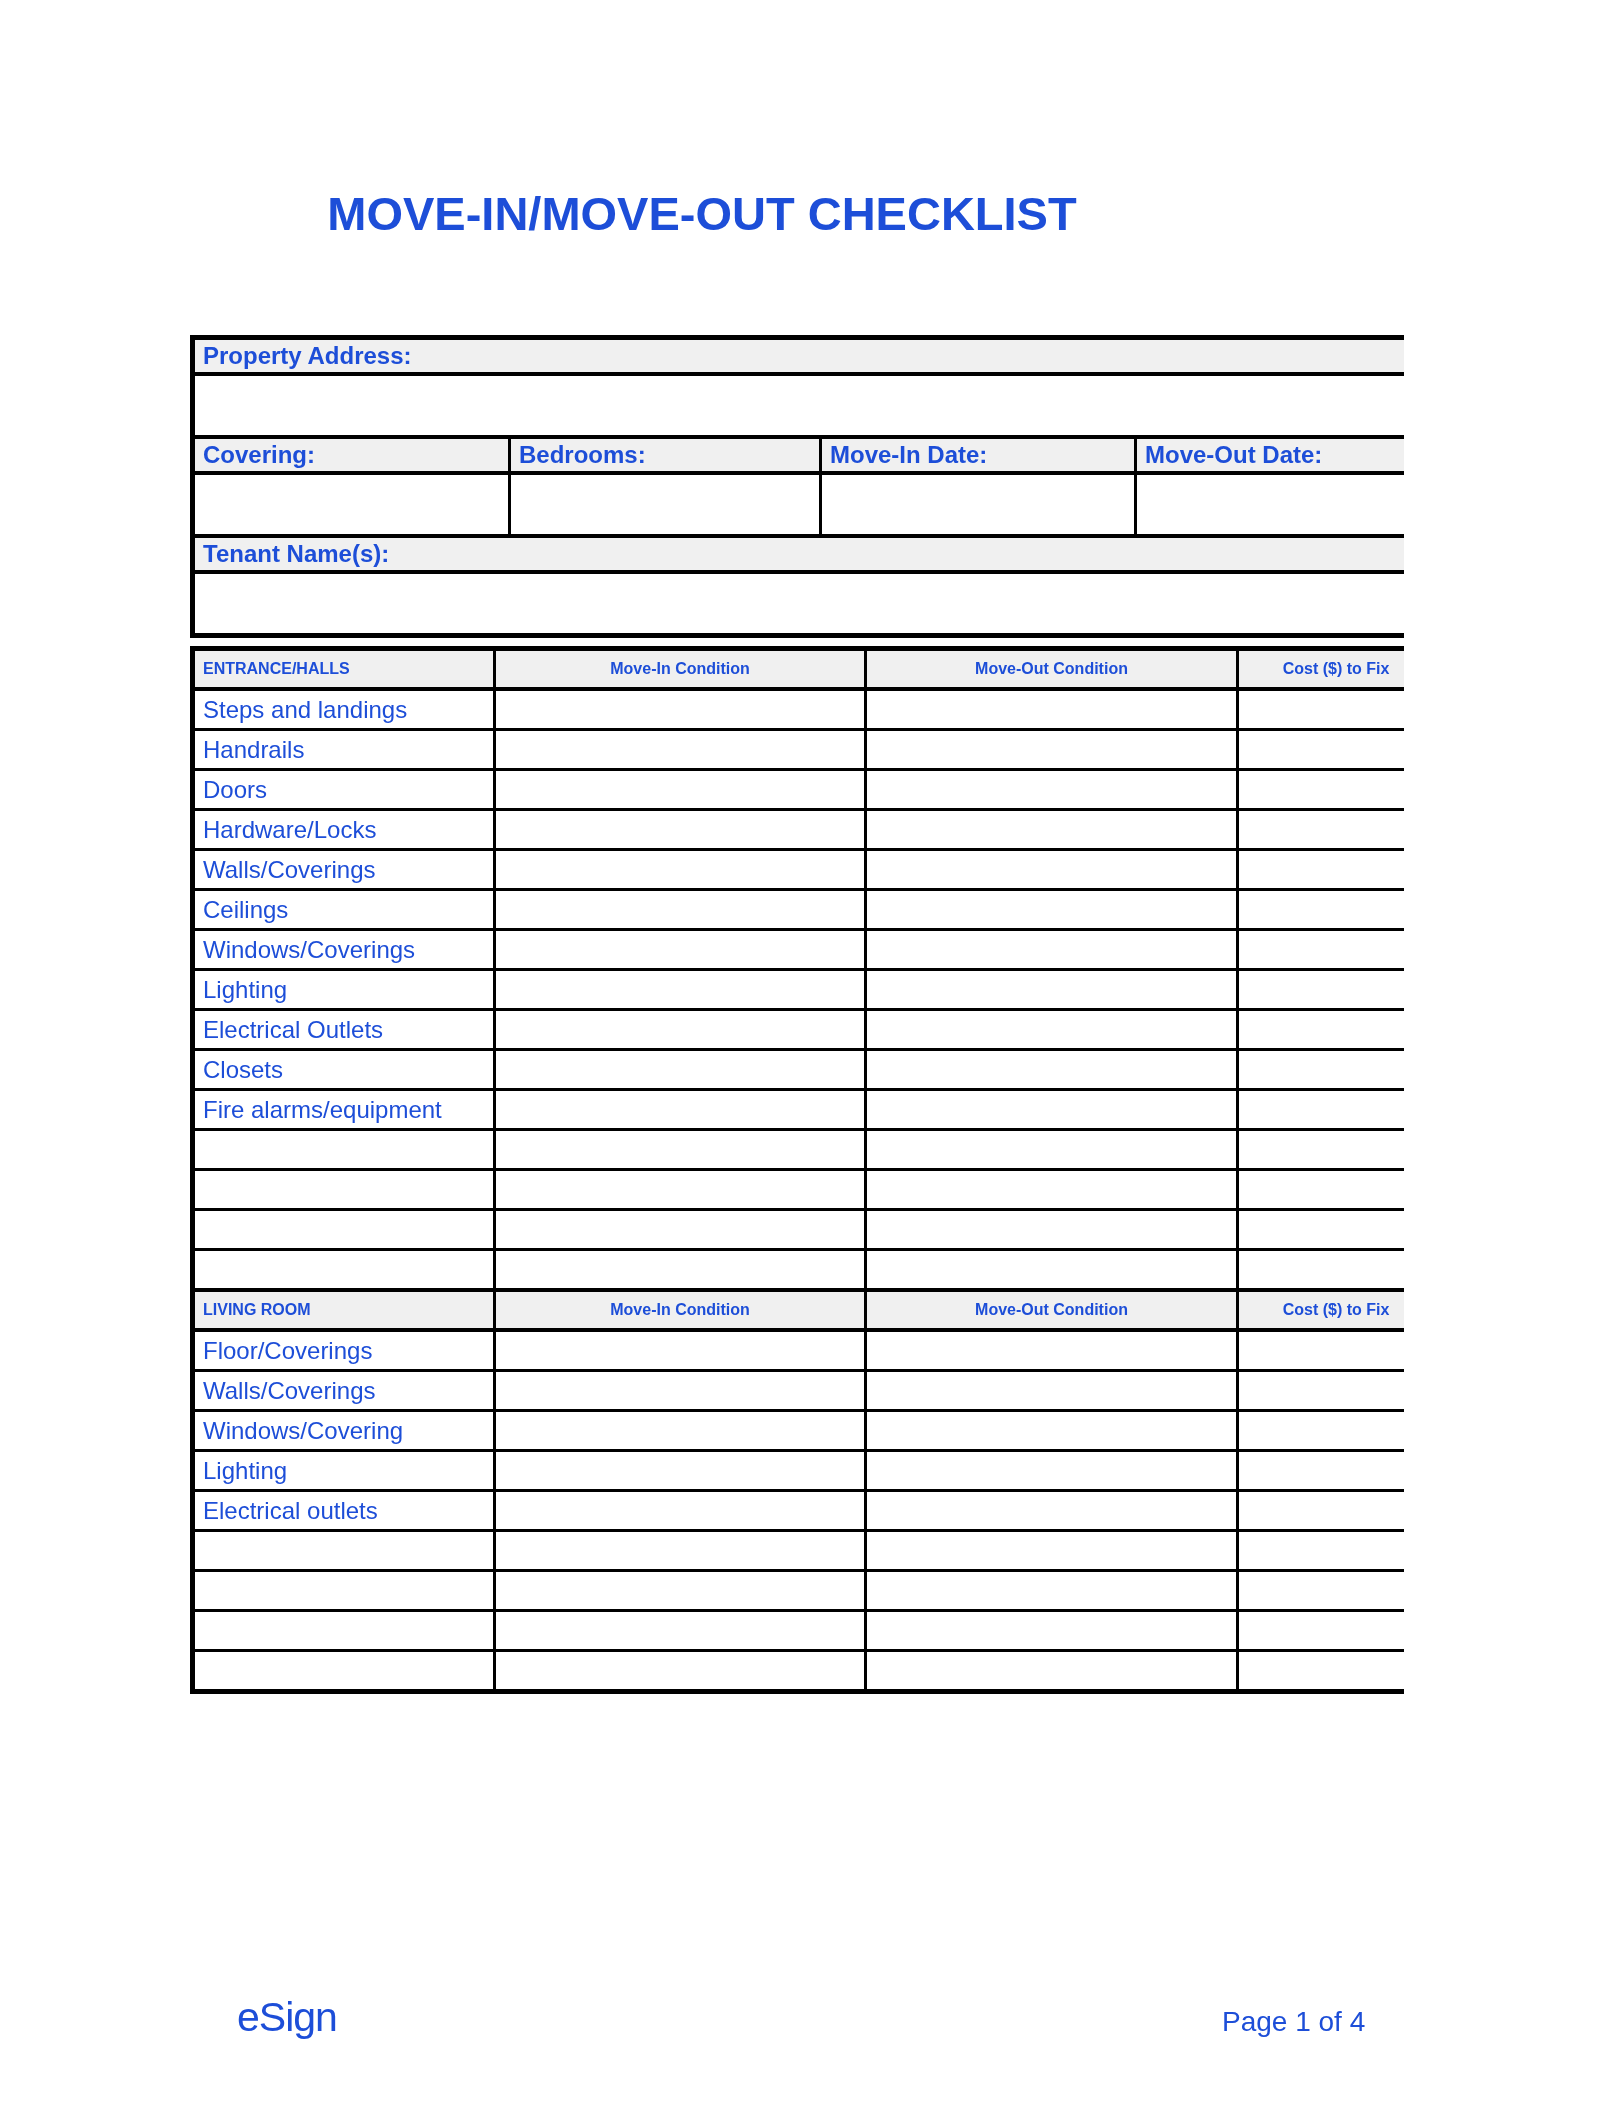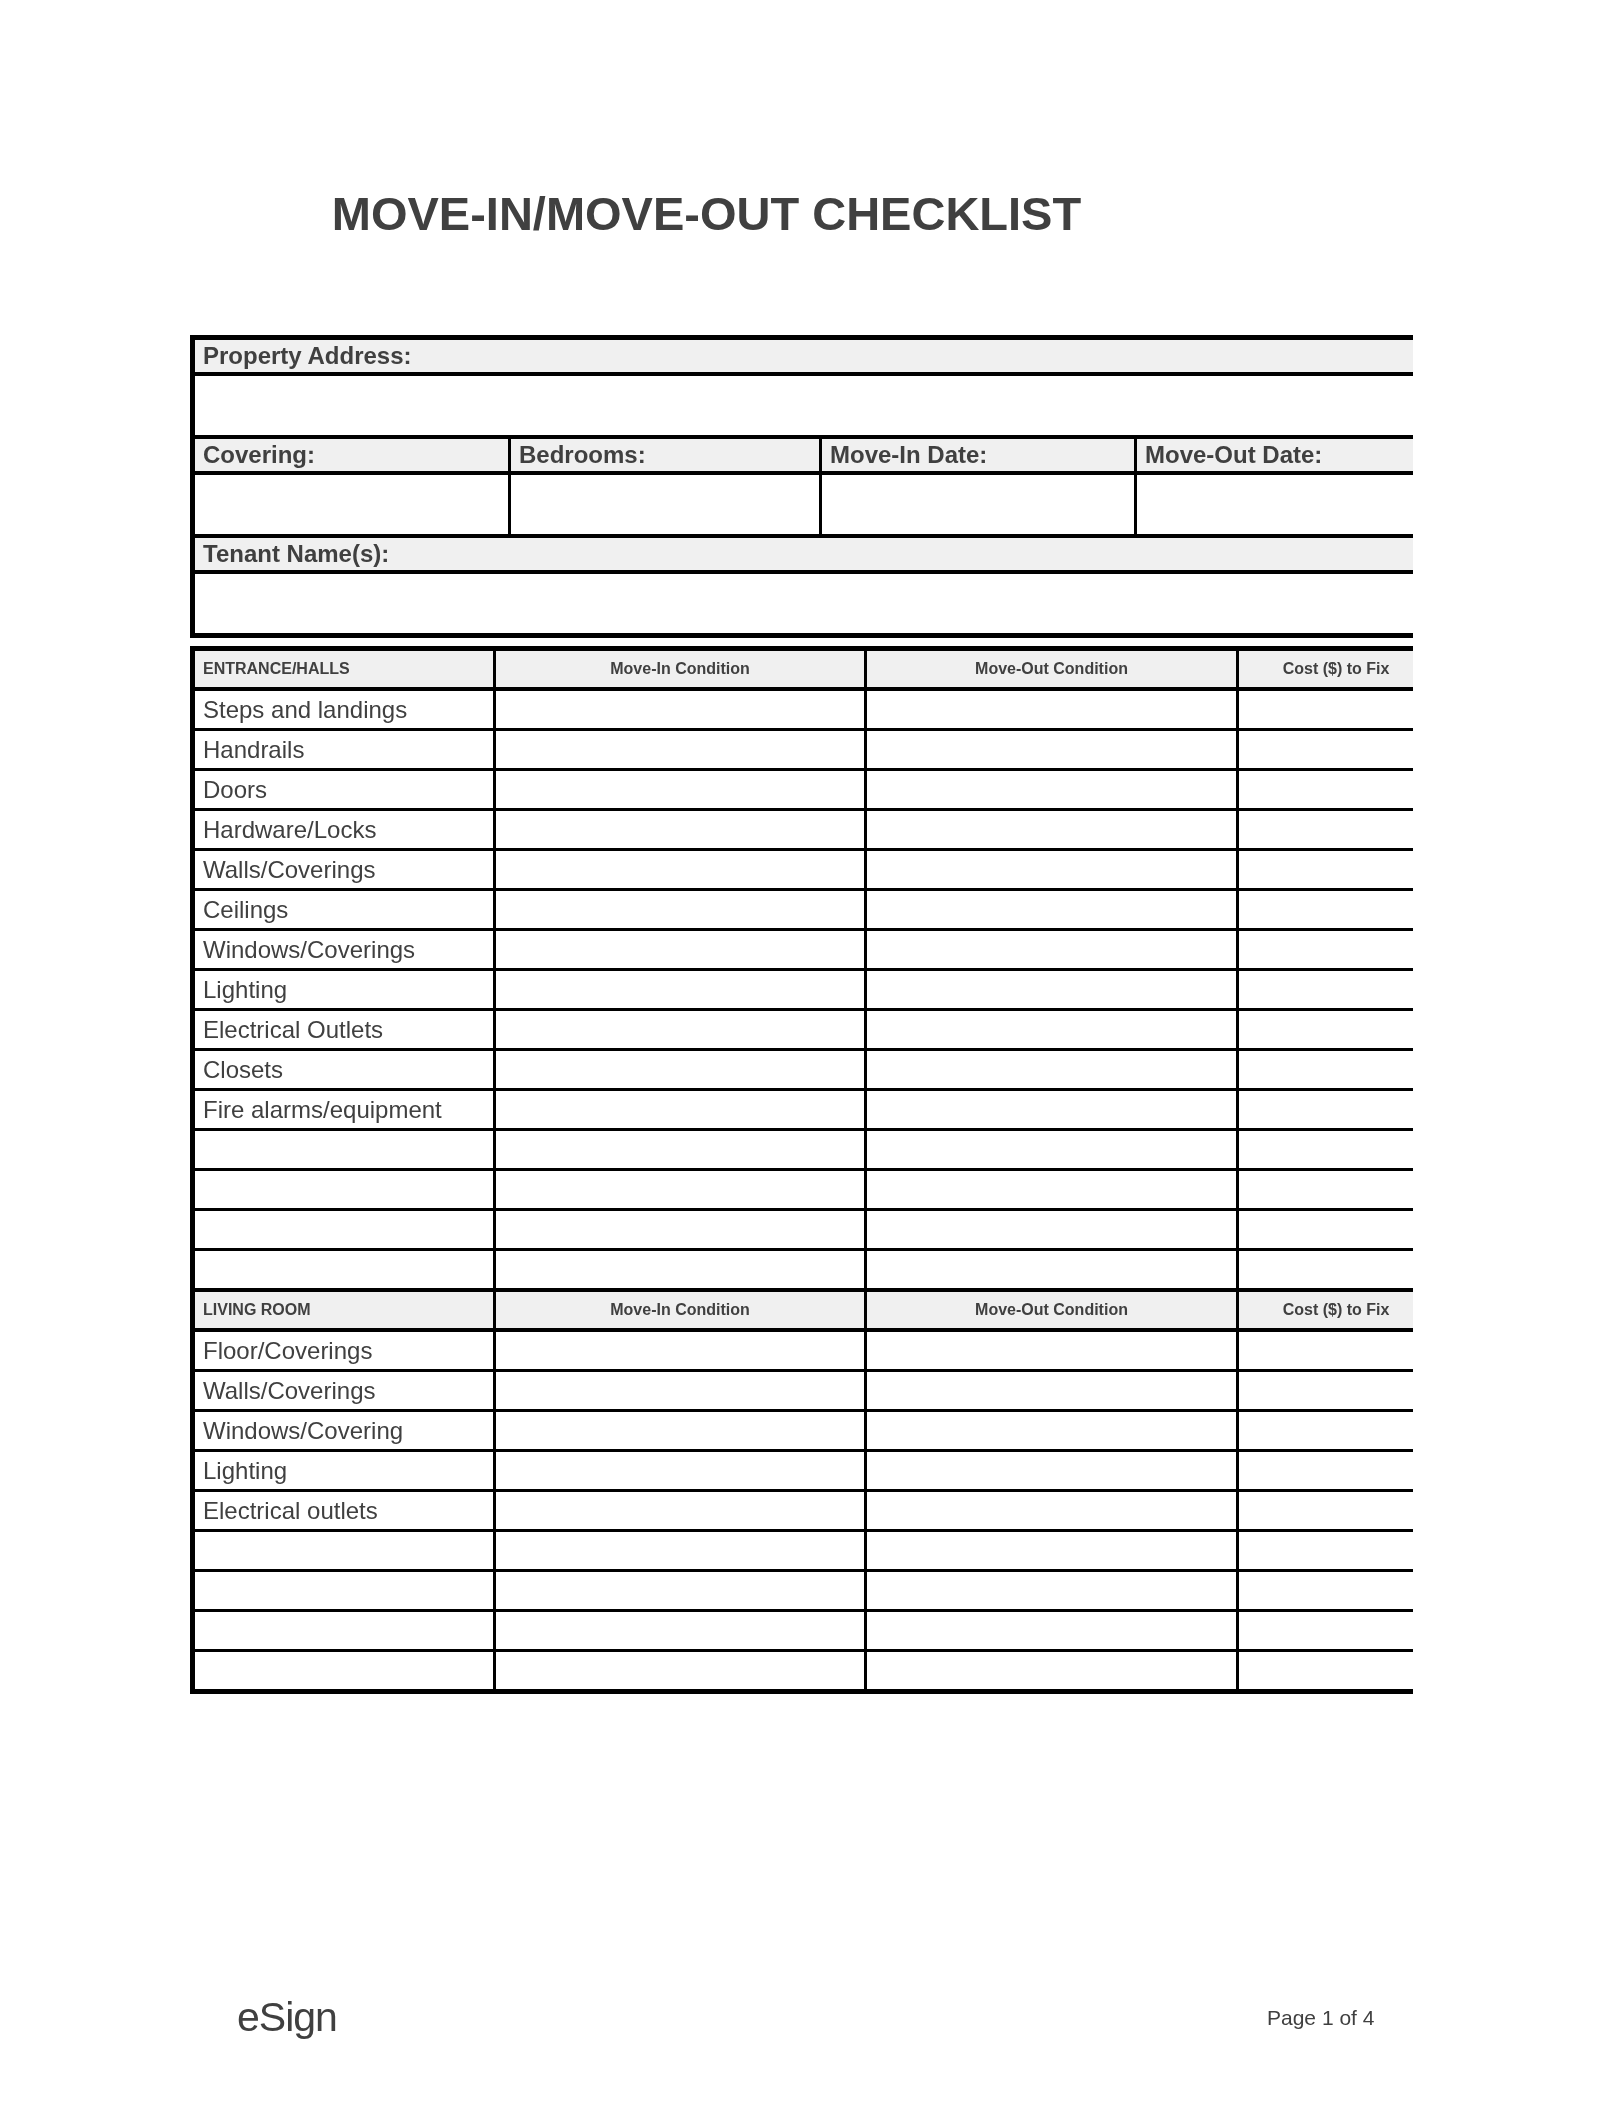--- a/index.html
+++ b/index.html
@@ -1,22 +1,21 @@
 <!DOCTYPE html>
 <html><head>
 <meta charset="utf-8">
 <style>
   html,body{margin:0;padding:0;background:#fff;}
   .page{
     position:relative;
     width:1404px;height:2112px;
-    background:#fff;color:#404040;
+    background:#fff;color:#1d4ed8;
     font-family:"Liberation Sans",sans-serif;
     overflow:hidden;
-    padding-left:9px;
   }
   .title{
     position:absolute;top:186px;left:0;width:100%;
     text-align:center;font-size:47px;font-weight:bold;margin:0;
     letter-spacing:0;
   }
   table{border-collapse:collapse;table-layout:fixed;margin-top:32px;}
   .info-table{
     position:absolute;left:190px;top:303px;width:1243px;
     border:5px solid #000;
@@ -48,22 +47,21 @@
     height:35px;padding:1px 6px;
     font-size:24px;vertical-align:middle;background:#fff;
   }
   .checklist-table td.item-label{padding-left:8px;}
   .footer-brand{
     position:absolute;left:237px;top:1994px;
     font-size:41px;font-weight:normal;letter-spacing:-1px;
   }
   .footer-page{
     position:absolute;left:1222px;top:2006px;
-    font-size:21px;
-    margin-left:45px;
+    font-size:28px;
   }
 </style>
 </head>
 <body>
 
 <div class="page">
 
   <h1 class="title">MOVE-IN/MOVE-OUT CHECKLIST</h1>
 
   <table class="info-table">

